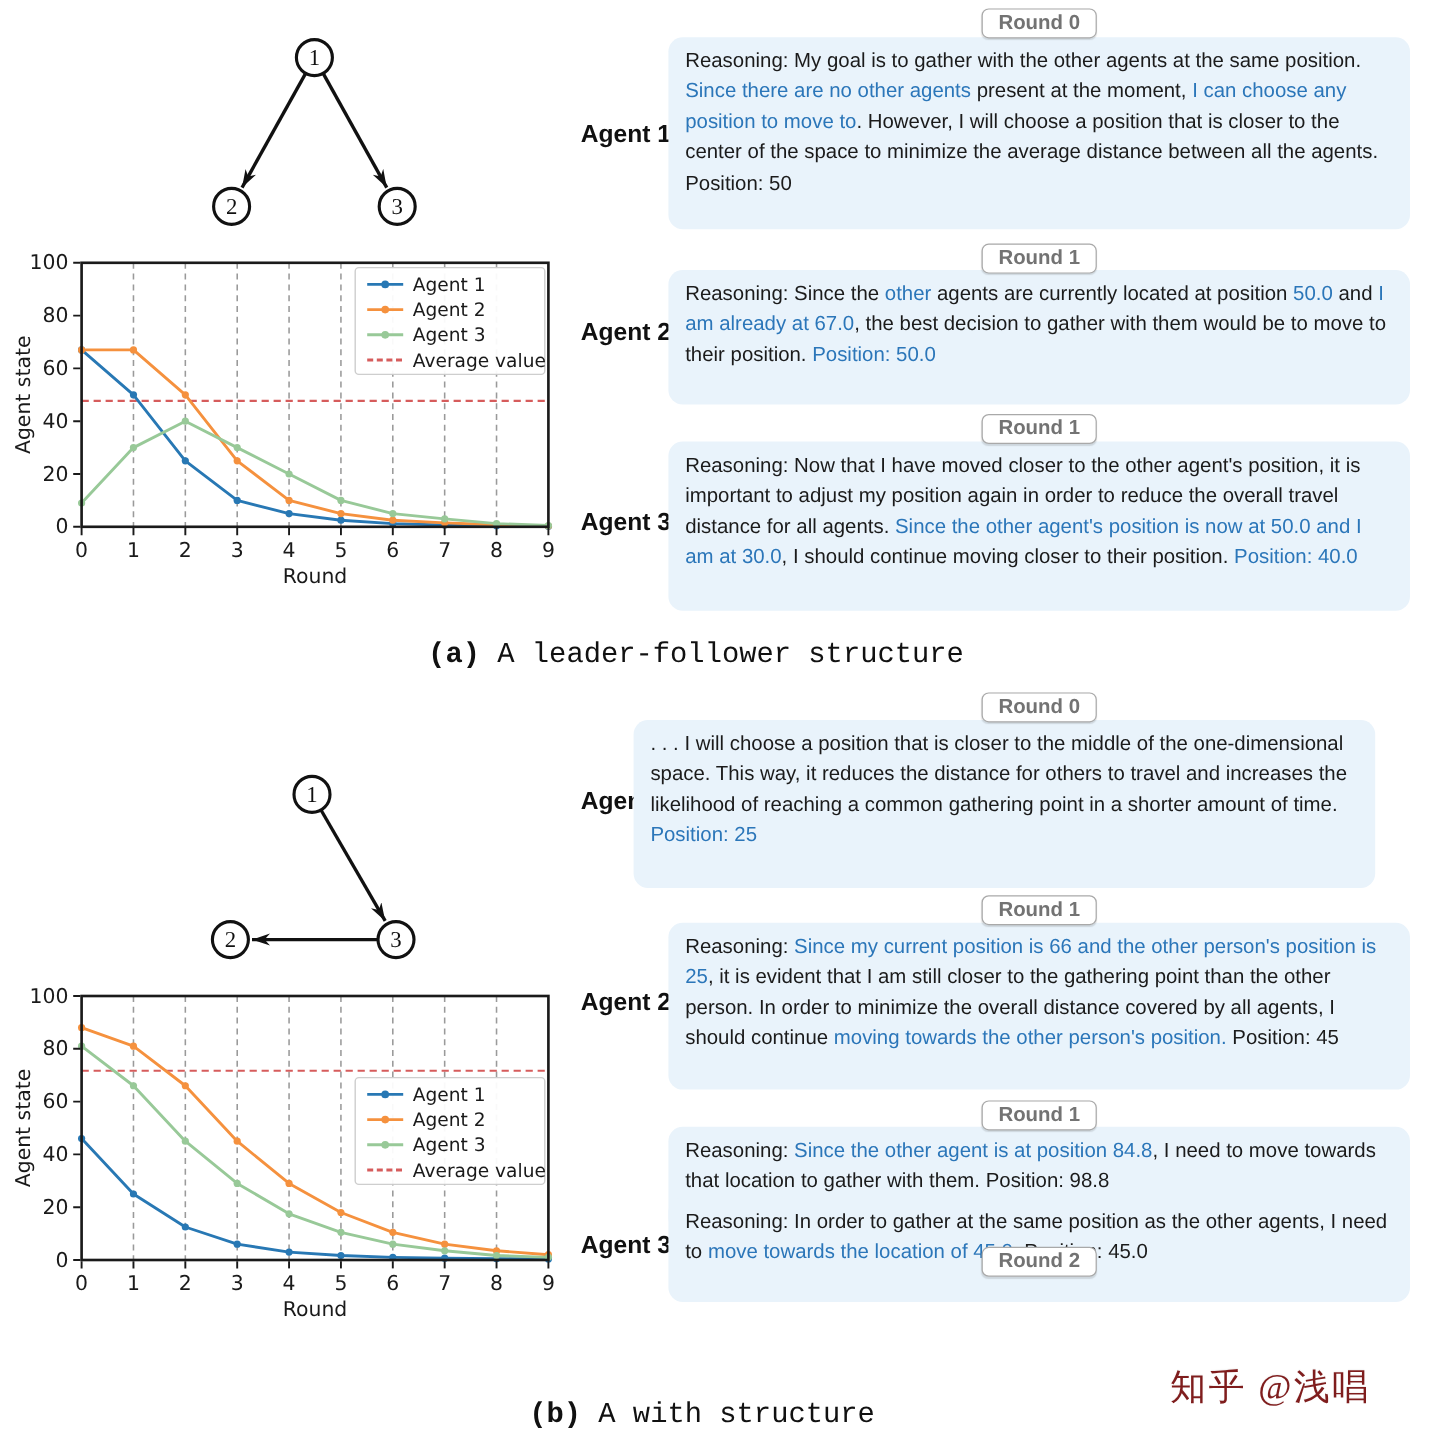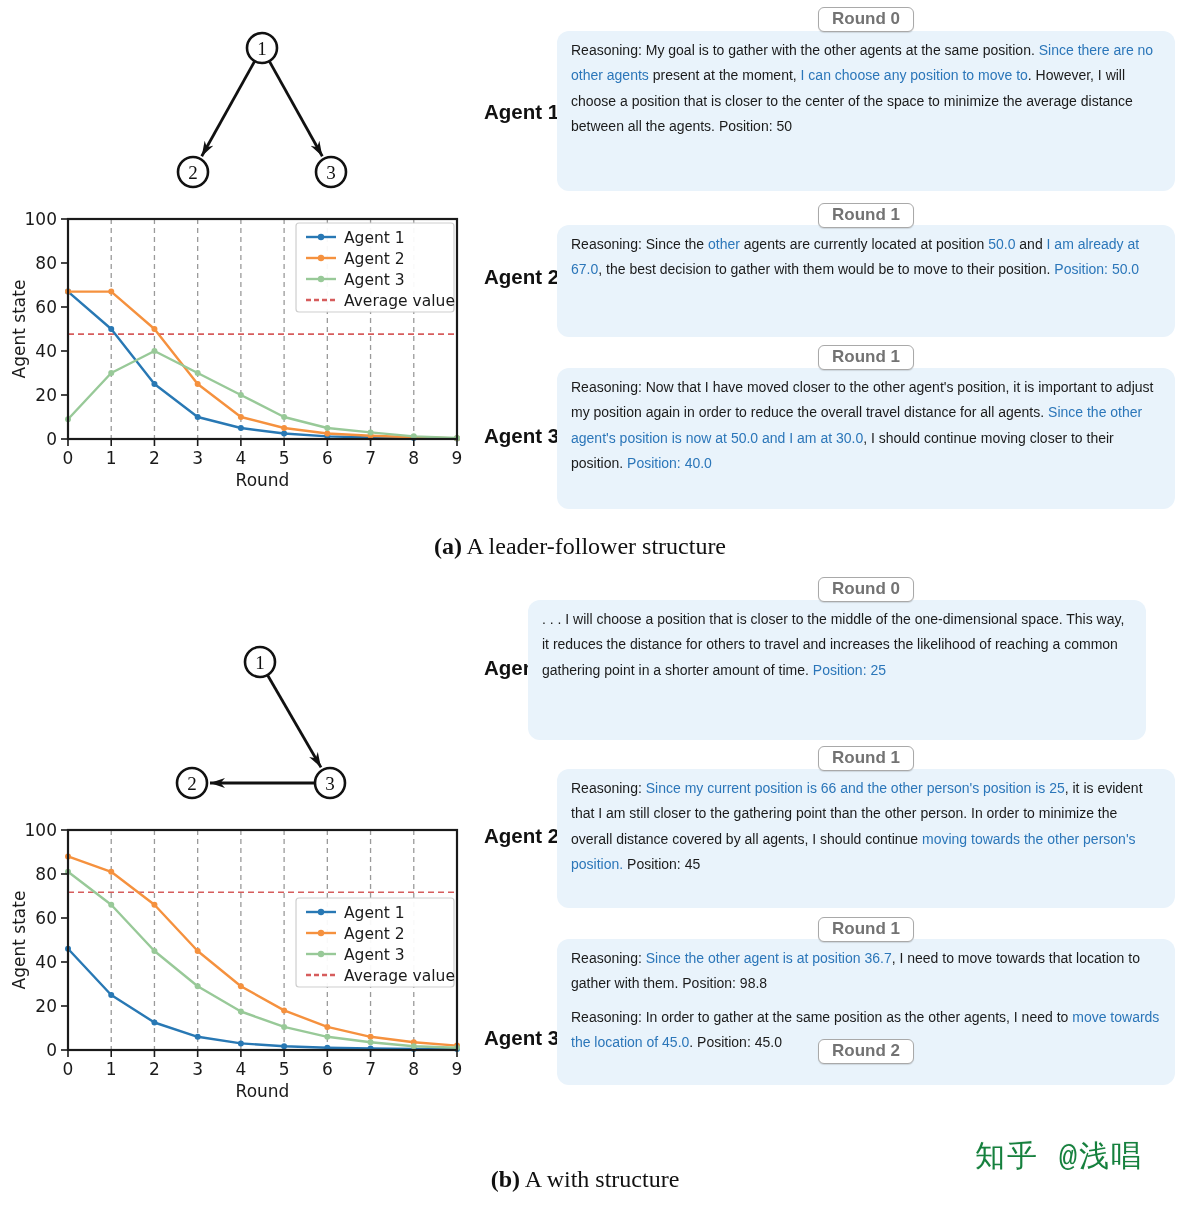--- a/index.html
+++ b/index.html
@@ -15,31 +15,31 @@
   .tick{font-family:"DejaVu Sans",sans-serif;font-size:17px;fill:#1a1a1a;}
   .axlabel{font-family:"DejaVu Sans",sans-serif;font-size:17px;fill:#1a1a1a;}
   .legendtxt{font-family:"DejaVu Sans",sans-serif;font-size:15.5px;fill:#1a1a1a;}
   
   .agent-label{font-size:20.5px;font-weight:bold;color:#111;white-space:nowrap;}
   .round-badge{background:#fff;border:1.6px solid #a9a9a9;border-radius:6px;
        padding:1px 13px 2px 13px;font-size:17px;font-weight:bold;color:#737373;
        box-shadow:0 1px 1px rgba(0,0,0,0.12);z-index:5;white-space:nowrap;
        transform:translateX(-50%);}
   .reason-box{background:#e9f3fb;border-radius:12px;padding:7px 14px;
-       font-size:14px;line-height:25.4px;color:#1b1b1b;z-index:1;
+       font-size:17px;line-height:25.4px;color:#1b1b1b;z-index:1;
        box-sizing:border-box;width:618px;}
   .seg-blue{color:#2b76b9;}
   
-  .caption{font-family:Liberation Serif, serif;font-size:24px;color:#111;
+  .caption{font-family:Liberation Mono, monospace;font-size:24px;color:#111;
        text-align:center;}
   .caption b{font-weight:bold;}
   
-  .watermark{font-size:30px;letter-spacing:2px;color:#15803d;z-index:9;
+  .watermark{font-size:30px;letter-spacing:2px;color:#7f1d1d;z-index:9;
        text-shadow:0 1px 0 rgba(255,255,255,0.9), 0 -1px 1px rgba(0,0,0,0.05);
-       font-family:Liberation Mono, monospace;text-align:right;}
+       font-family:Liberation Serif, serif;text-align:right;}
 </style>
 </head>
 <body>
 
 <svg class="abs" style="left:0;top:0;" width="480" height="200">
   <defs>
     <marker id="arrow-a" markerUnits="userSpaceOnUse" markerWidth="17" markerHeight="12" refX="15" refY="5" orient="auto">
       <path d="M0,0 L15,5 L0,10 L4.5,5 Z" fill="#111"></path>
     </marker>
   </defs>
@@ -284,18 +284,18 @@
 <div class="abs agent-label" style="left:484px;top:656px;">Agent 1</div>
 <div class="abs round-badge" style="left:866px;top:577px;">Round 0</div>
 <div class="abs reason-box" style="left:528px;top:600px;height:140px;"><span>. . . I will choose a position that is closer to the middle of the one-dimensional space. This way, it reduces the distance for others to travel and increases the likelihood of reaching a common gathering point in a shorter amount of time. </span><span class="seg-blue">Position: 25</span></div>
 
 <div class="abs agent-label" style="left:484px;top:824px;">Agent 2</div>
 <div class="abs round-badge" style="left:866px;top:746px;">Round 1</div>
 <div class="abs reason-box" style="left:557px;top:769px;height:139px;"><span>Reasoning: </span><span class="seg-blue">Since my current position is 66 and the other person's position is 25</span><span>, it is evident that I am still closer to the gathering point than the other person. In order to minimize the overall distance covered by all agents, I should continue </span><span class="seg-blue">moving towards the other person's position.</span><span> Position: 45</span></div>
 
 <div class="abs agent-label" style="left:484px;top:1026px;">Agent 3</div>
 <div class="abs round-badge" style="left:866px;top:917px;">Round 1</div>
-<div class="abs reason-box" style="left:557px;top:939px;height:88px;"><span>Reasoning: </span><span class="seg-blue">Since the other agent is at position 36.7</span><span>, I need to move towards that location to gather with them. Position: 98.8</span></div>
+<div class="abs reason-box" style="left:557px;top:939px;height:88px;"><span>Reasoning: </span><span class="seg-blue">Since the other agent is at position 84.8</span><span>, I need to move towards that location to gather with them. Position: 98.8</span></div>
 
 <div class="abs round-badge" style="left:866px;top:1039px;">Round 2</div>
 <div class="abs reason-box" style="left:557px;top:998px;height:87px;"><span>Reasoning: In order to gather at the same position as the other agents, I need to </span><span class="seg-blue">move towards the location of 45.0</span><span>. Position: 45.0</span></div>
 
 <div class="abs watermark" style="left:975px;top:1136px;">知乎 @浅唱</div>
 
 </body></html>

